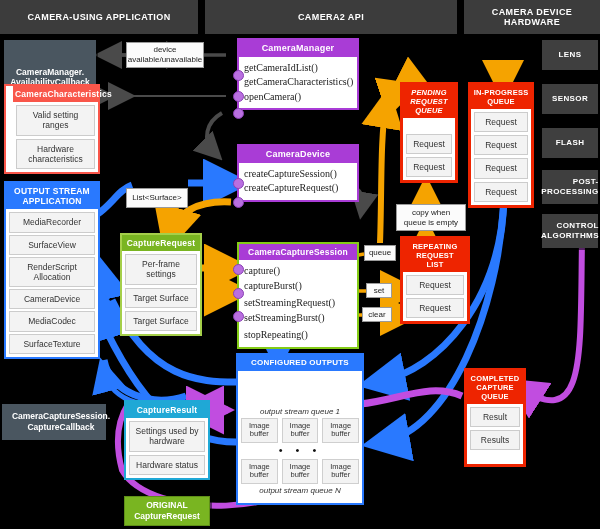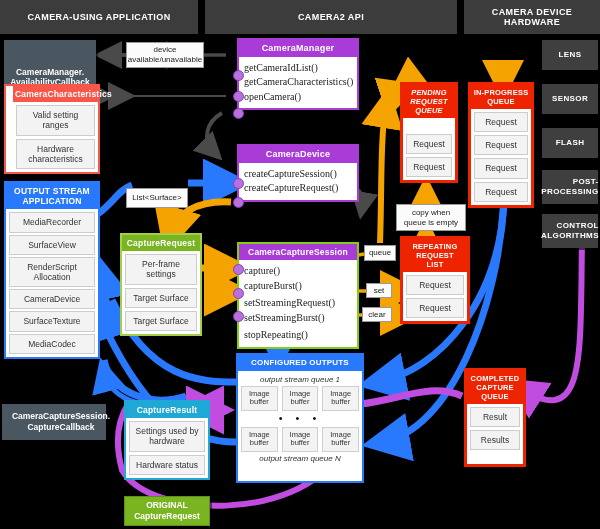--- a/index.html
+++ b/index.html
@@ -168,22 +168,22 @@
   <div class="card" style="left:4px;top:181px;width:96px;border:2px solid #2979ff;">
     <div class="title" style="background:#2979ff;">
       <div>OUTPUT STREAM</div>
       <div>APPLICATION</div>
     </div>
     <div class="body" style="gap:2px;">
       <div class="item">MediaRecorder</div>
       <div class="item">SurfaceView</div>
       <div class="item">RenderScript Allocation</div>
       <div class="item">CameraDevice</div>
+      <div class="item">MediaCodec</div>
       <div class="item">SurfaceTexture</div>
-      <div class="item">MediaCodec</div>
     </div>
   </div>
 
   <div class="gbox" style="left:2px;top:404px;width:104px;height:36px;padding-left:16px;">
     <div>
       <div>CameraCaptureSession.</div>
       <div>CaptureCallback</div>
     </div>
   </div>
 
@@ -248,21 +248,21 @@
         <div class="m">stopRepeating()</div>
       </div>
     </div>
   </div>
   <div class="port" style="left:233px;top:264px;"></div>
   <div class="port" style="left:233px;top:288px;"></div>
   <div class="port" style="left:233px;top:311px;"></div>
 
   <div class="card" style="left:236px;top:353px;width:128px;border:2px solid #2979ff;">
     <div class="title" style="background:#2979ff;font-size:8px;">CONFIGURED OUTPUTS</div>
-    <div style="padding:2px 3px 16px;">
+    <div style="padding:2px 3px 6px;margin-top:32px;">
       <div class="caption">output stream queue 1</div>
       <div class="imgrow">
         <div class="imgbuf">
           <div>Image</div>
           <div>buffer</div>
         </div>
         <div class="imgbuf">
           <div>Image</div>
           <div>buffer</div>
         </div>

